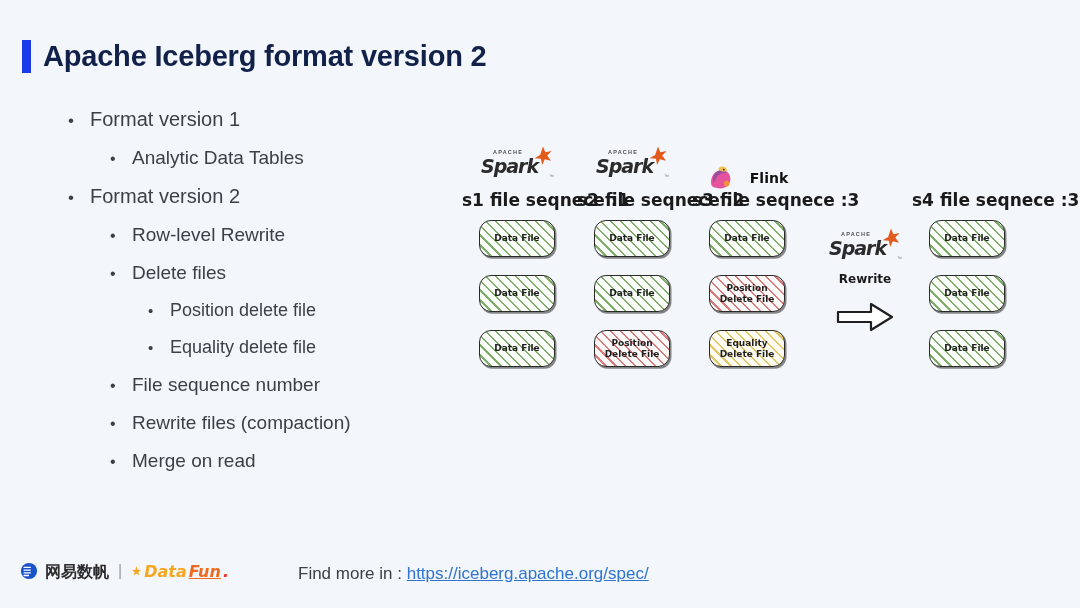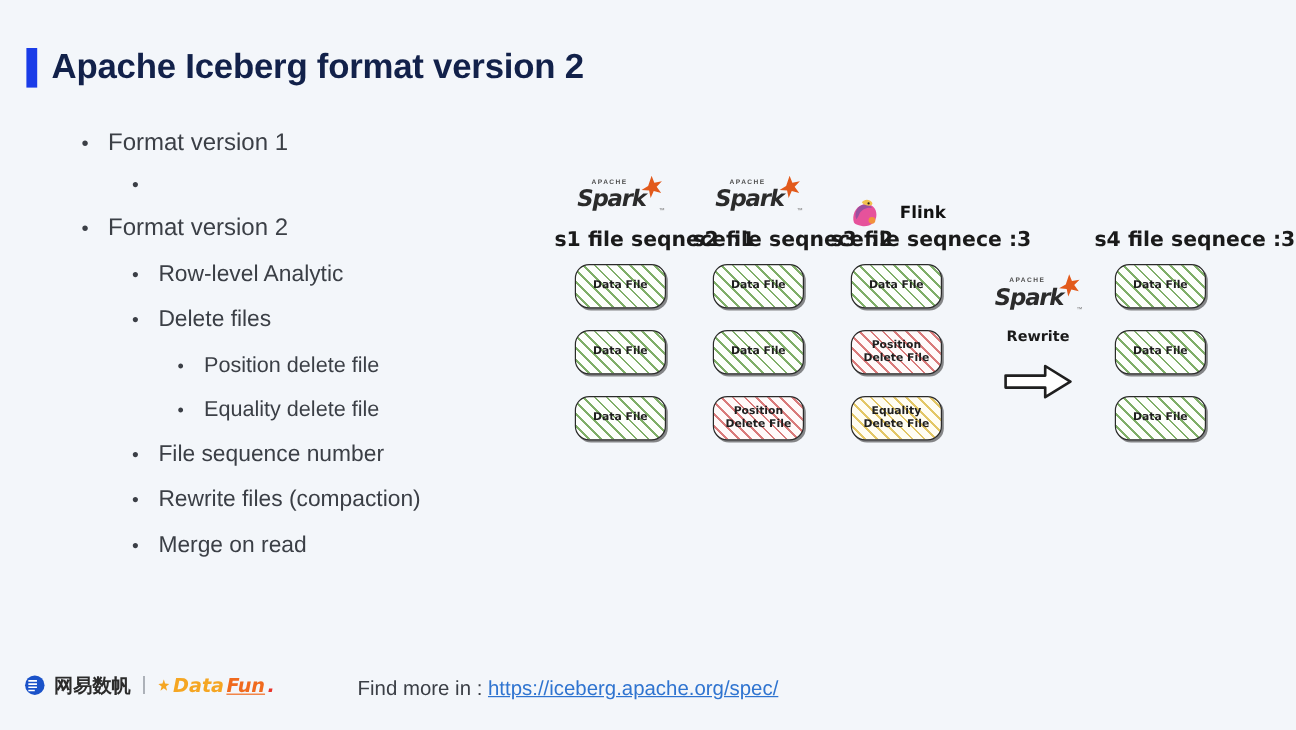--- a/index.html
+++ b/index.html
@@ -201,28 +201,29 @@
   <div class="title-text">Apache Iceberg format version 2</div>
 </div>
 
 <div class="bullets">
   <div class="bullet lvl1">
     <span class="dot">•</span>
     <span class="txt">Format version 1</span>
   </div>
   <div class="bullet lvl2">
     <span class="dot">•</span>
+    <span class="txt">Analytic Data Tables</span>
   </div>
   <div class="bullet lvl1">
     <span class="dot">•</span>
     <span class="txt">Format version 2</span>
   </div>
   <div class="bullet lvl2">
     <span class="dot">•</span>
-    <span class="txt">Row-level Analytic</span>
+    <span class="txt">Row-level Rewrite</span>
   </div>
   <div class="bullet lvl2">
     <span class="dot">•</span>
     <span class="txt">Delete files</span>
   </div>
   <div class="bullet lvl3">
     <span class="dot">•</span>
     <span class="txt">Position delete file</span>
   </div>
   <div class="bullet lvl3">

